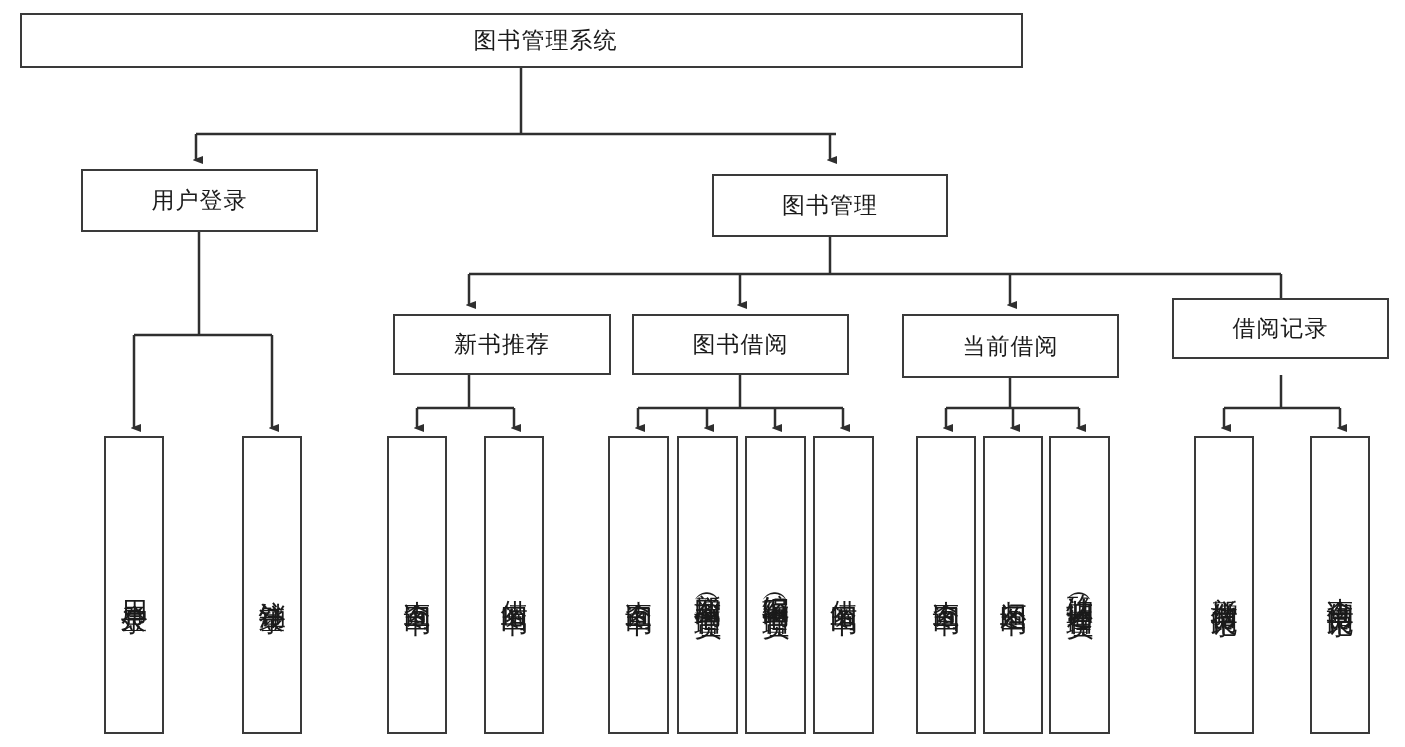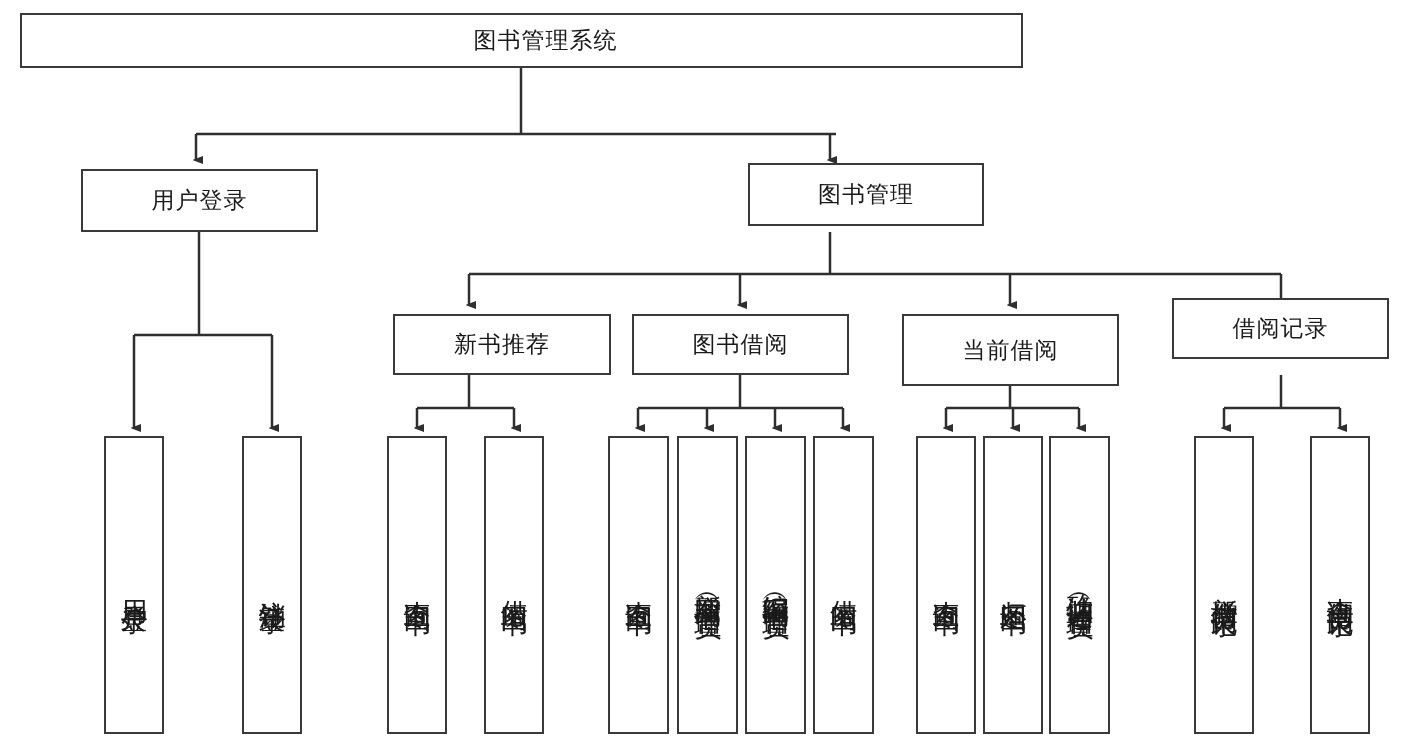--- a/index.html
+++ b/index.html
@@ -123,31 +123,31 @@
     </g>
   </svg>
 
   <div class="node horiz" style="left:20px; top:13px; width:1003px; height:55px;padding-left:48px;">
     <span class="label">图书管理系统</span>
   </div>
 
   <div class="node horiz" style="left:81px; top:169px; width:237px; height:63px;">
     <span class="label">用户登录</span>
   </div>
-  <div class="node horiz" style="left:712px; top:163px; width:236px; height:63px;margin-left:36px;">
+  <div class="node horiz" style="left:712px; top:174px; width:236px; height:63px;">
     <span class="label">图书管理</span>
   </div>
 
   <div class="node horiz" style="left:360px; top:314px; width:218px; height:61px;margin-left:33px;">
     <span class="label">新书推荐</span>
   </div>
   <div class="node horiz" style="left:632px; top:314px; width:217px; height:61px;">
     <span class="label">图书借阅</span>
   </div>
-  <div class="node horiz" style="left:902px; top:314px; width:217px; height:72px;">
+  <div class="node horiz" style="left:902px; top:314px; width:217px; height:64px;">
     <span class="label">当前借阅</span>
   </div>
   <div class="node horiz" style="left:1172px; top:298px; width:217px; height:61px;">
     <span class="label">借阅记录</span>
   </div>
 
   <div class="node vert" style="left:104px; top:436px; width:60px; height:298px;">
     <span class="label">用户登录</span>
   </div>
   <div class="node vert" style="left:242px; top:436px; width:60px; height:298px;">

